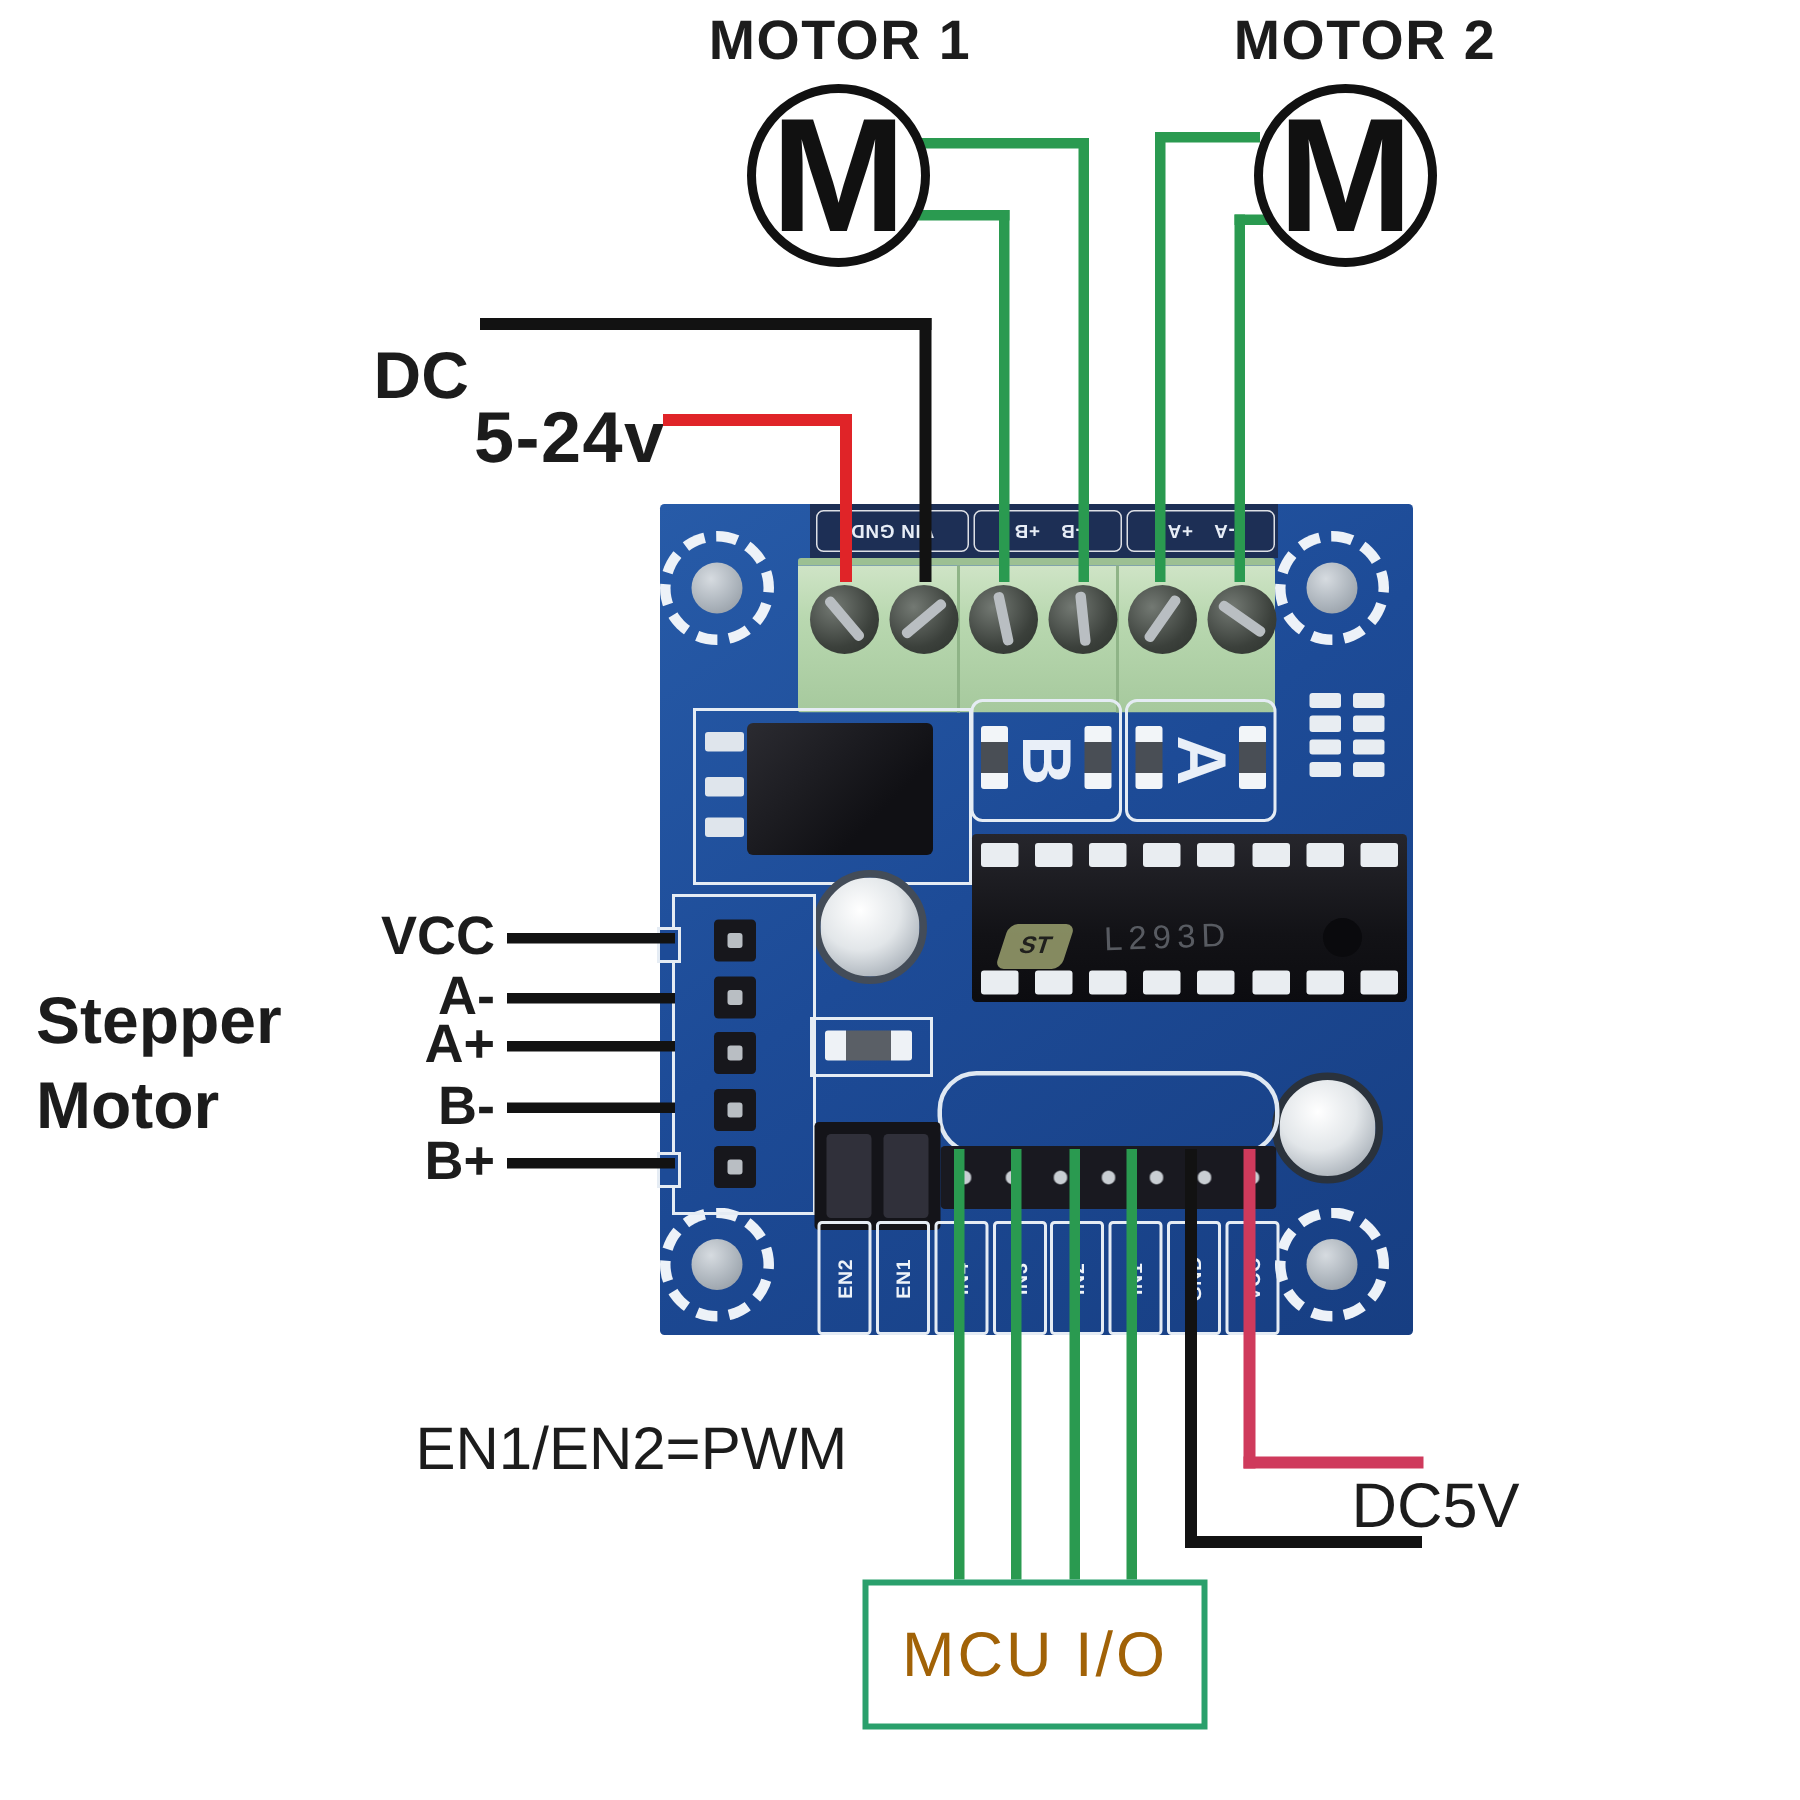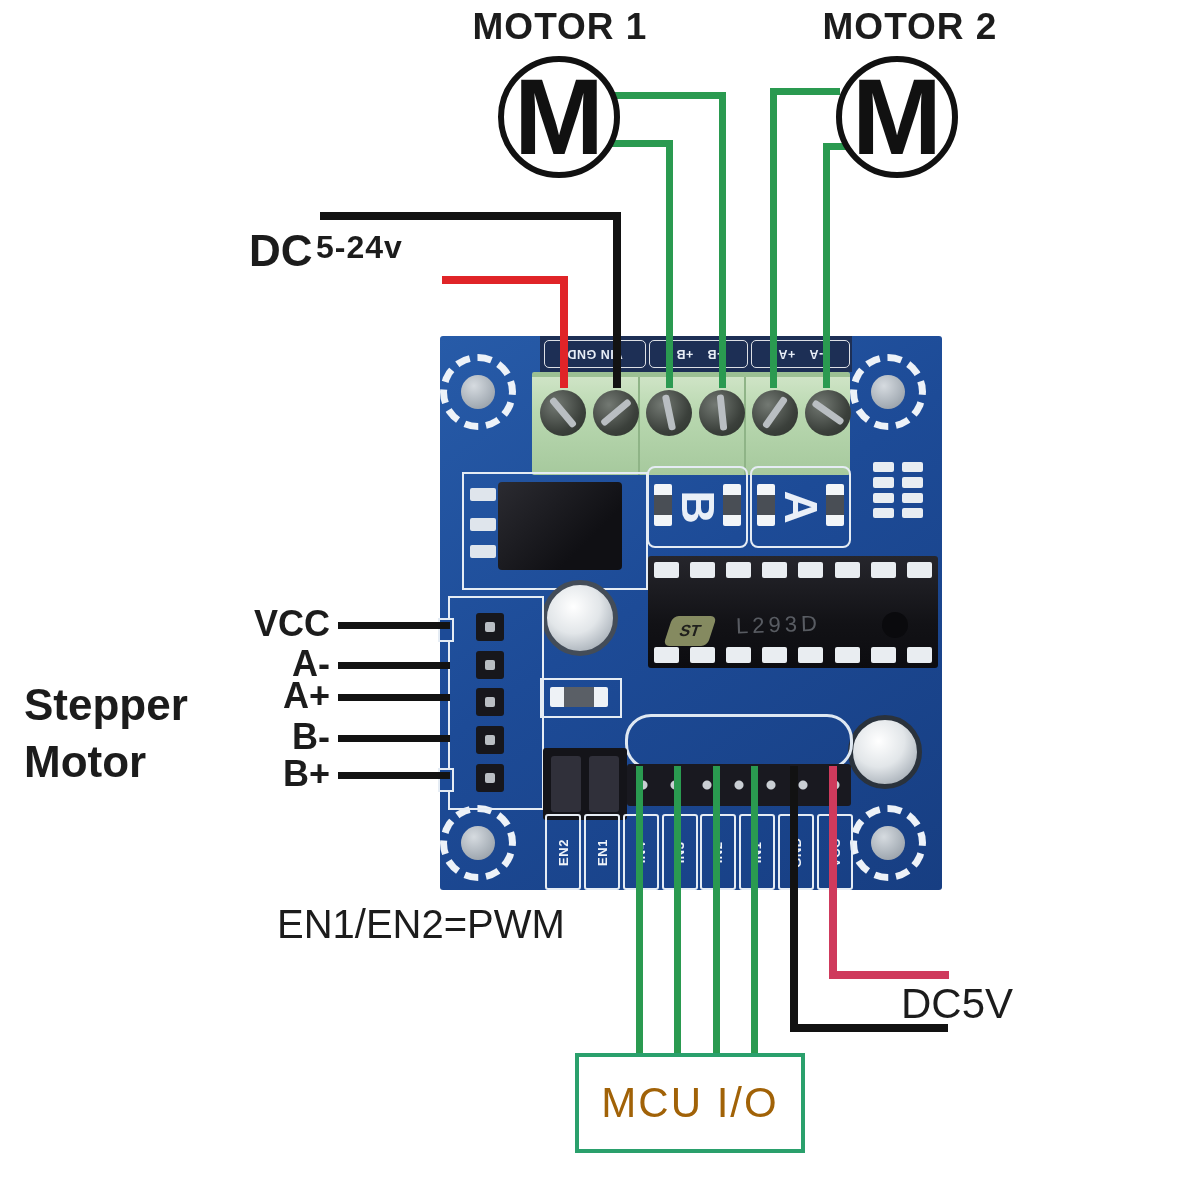--- a/index.html
+++ b/index.html
@@ -13,21 +13,21 @@
   .wk{background:#121212;}
   
   .motor-label{position:absolute;width:210px;text-align:center;font-size:37px;font-weight:600;
                letter-spacing:1px;z-index:4;}
   .motor-circle{position:absolute;width:110px;height:110px;border:6px solid #111;border-radius:50%;
                 background:#fff;z-index:7;display:flex;align-items:center;justify-content:center;}
   .motor-circle span{font-size:108px;font-weight:700;line-height:100px;color:#111;}
   
   .t{position:absolute;z-index:4;white-space:nowrap;}
   .dc-prefix{font-size:44px;font-weight:700;}
-  .dc-range{font-size:32px;font-weight:700;letter-spacing:1px;}
+  .dc-range{font-size:48px;font-weight:700;letter-spacing:1px;margin-top:36px;}
   .stepper{font-size:44px;font-weight:700;line-height:57px;}
   .pwm{font-size:40px;}
   .dc5v{font-size:42px;}
   .pin-label{position:absolute;width:110px;text-align:right;font-size:36px;font-weight:600;z-index:4;}
   .pin-line{position:absolute;height:7px;background:#121212;z-index:4;}
   
   #board{position:absolute;left:440px;top:336px;width:502px;height:554px;z-index:1;
          background:linear-gradient(145deg,#275ba8 0%,#1d4b97 45%,#173e82 100%);border-radius:3px;}
   .silk{border:2px solid #e5ecf4;}
   .hole{position:absolute;width:62px;height:62px;border:7px dashed #edf2f8;border-radius:50%;}
@@ -270,36 +270,36 @@
   <div class="motor-circle" style="left:498px;top:56px;">
       <span>M</span>
     </div>
   <div class="motor-circle" style="left:836px;top:56px;">
       <span>M</span>
     </div>
 
   <div class="t dc-prefix" style="left:249px;top:226px;">DC</div>
   <div class="t dc-range" style="left:316px;top:229px;">5-24v</div>
 
-  <div class="t stepper" style="left:24px;top:676px;">
+  <div class="t stepper" style="left:24px;top:652px;">
     <div>Stepper</div>
     <div>Motor</div>
   </div>
 
   <div class="pin-label" style="left:220px;top:603px;">VCC</div>
   <div class="pin-label" style="left:220px;top:643px;">A-</div>
   <div class="pin-label" style="left:220px;top:675px;">A+</div>
   <div class="pin-label" style="left:220px;top:716px;">B-</div>
   <div class="pin-label" style="left:220px;top:753px;">B+</div>
   <div class="pin-line" style="left:338px;top:622px;width:112px;"></div>
   <div class="pin-line" style="left:338px;top:662px;width:112px;"></div>
   <div class="pin-line" style="left:338px;top:694px;width:112px;"></div>
   <div class="pin-line" style="left:338px;top:735px;width:112px;"></div>
   <div class="pin-line" style="left:338px;top:772px;width:112px;"></div>
 
-  <div class="t pwm" style="left:277px;top:902px;">EN1/EN2=PWM</div>
+  <div class="t pwm" style="left:277px;top:944px;">EN1/EN2=PWM</div>
   <div class="t dc5v" style="left:901px;top:980px;">DC5V</div>
 
   <div id="mcu">
       <span>MCU I/O</span>
     </div>
 
 </div>
 
 </body></html>

